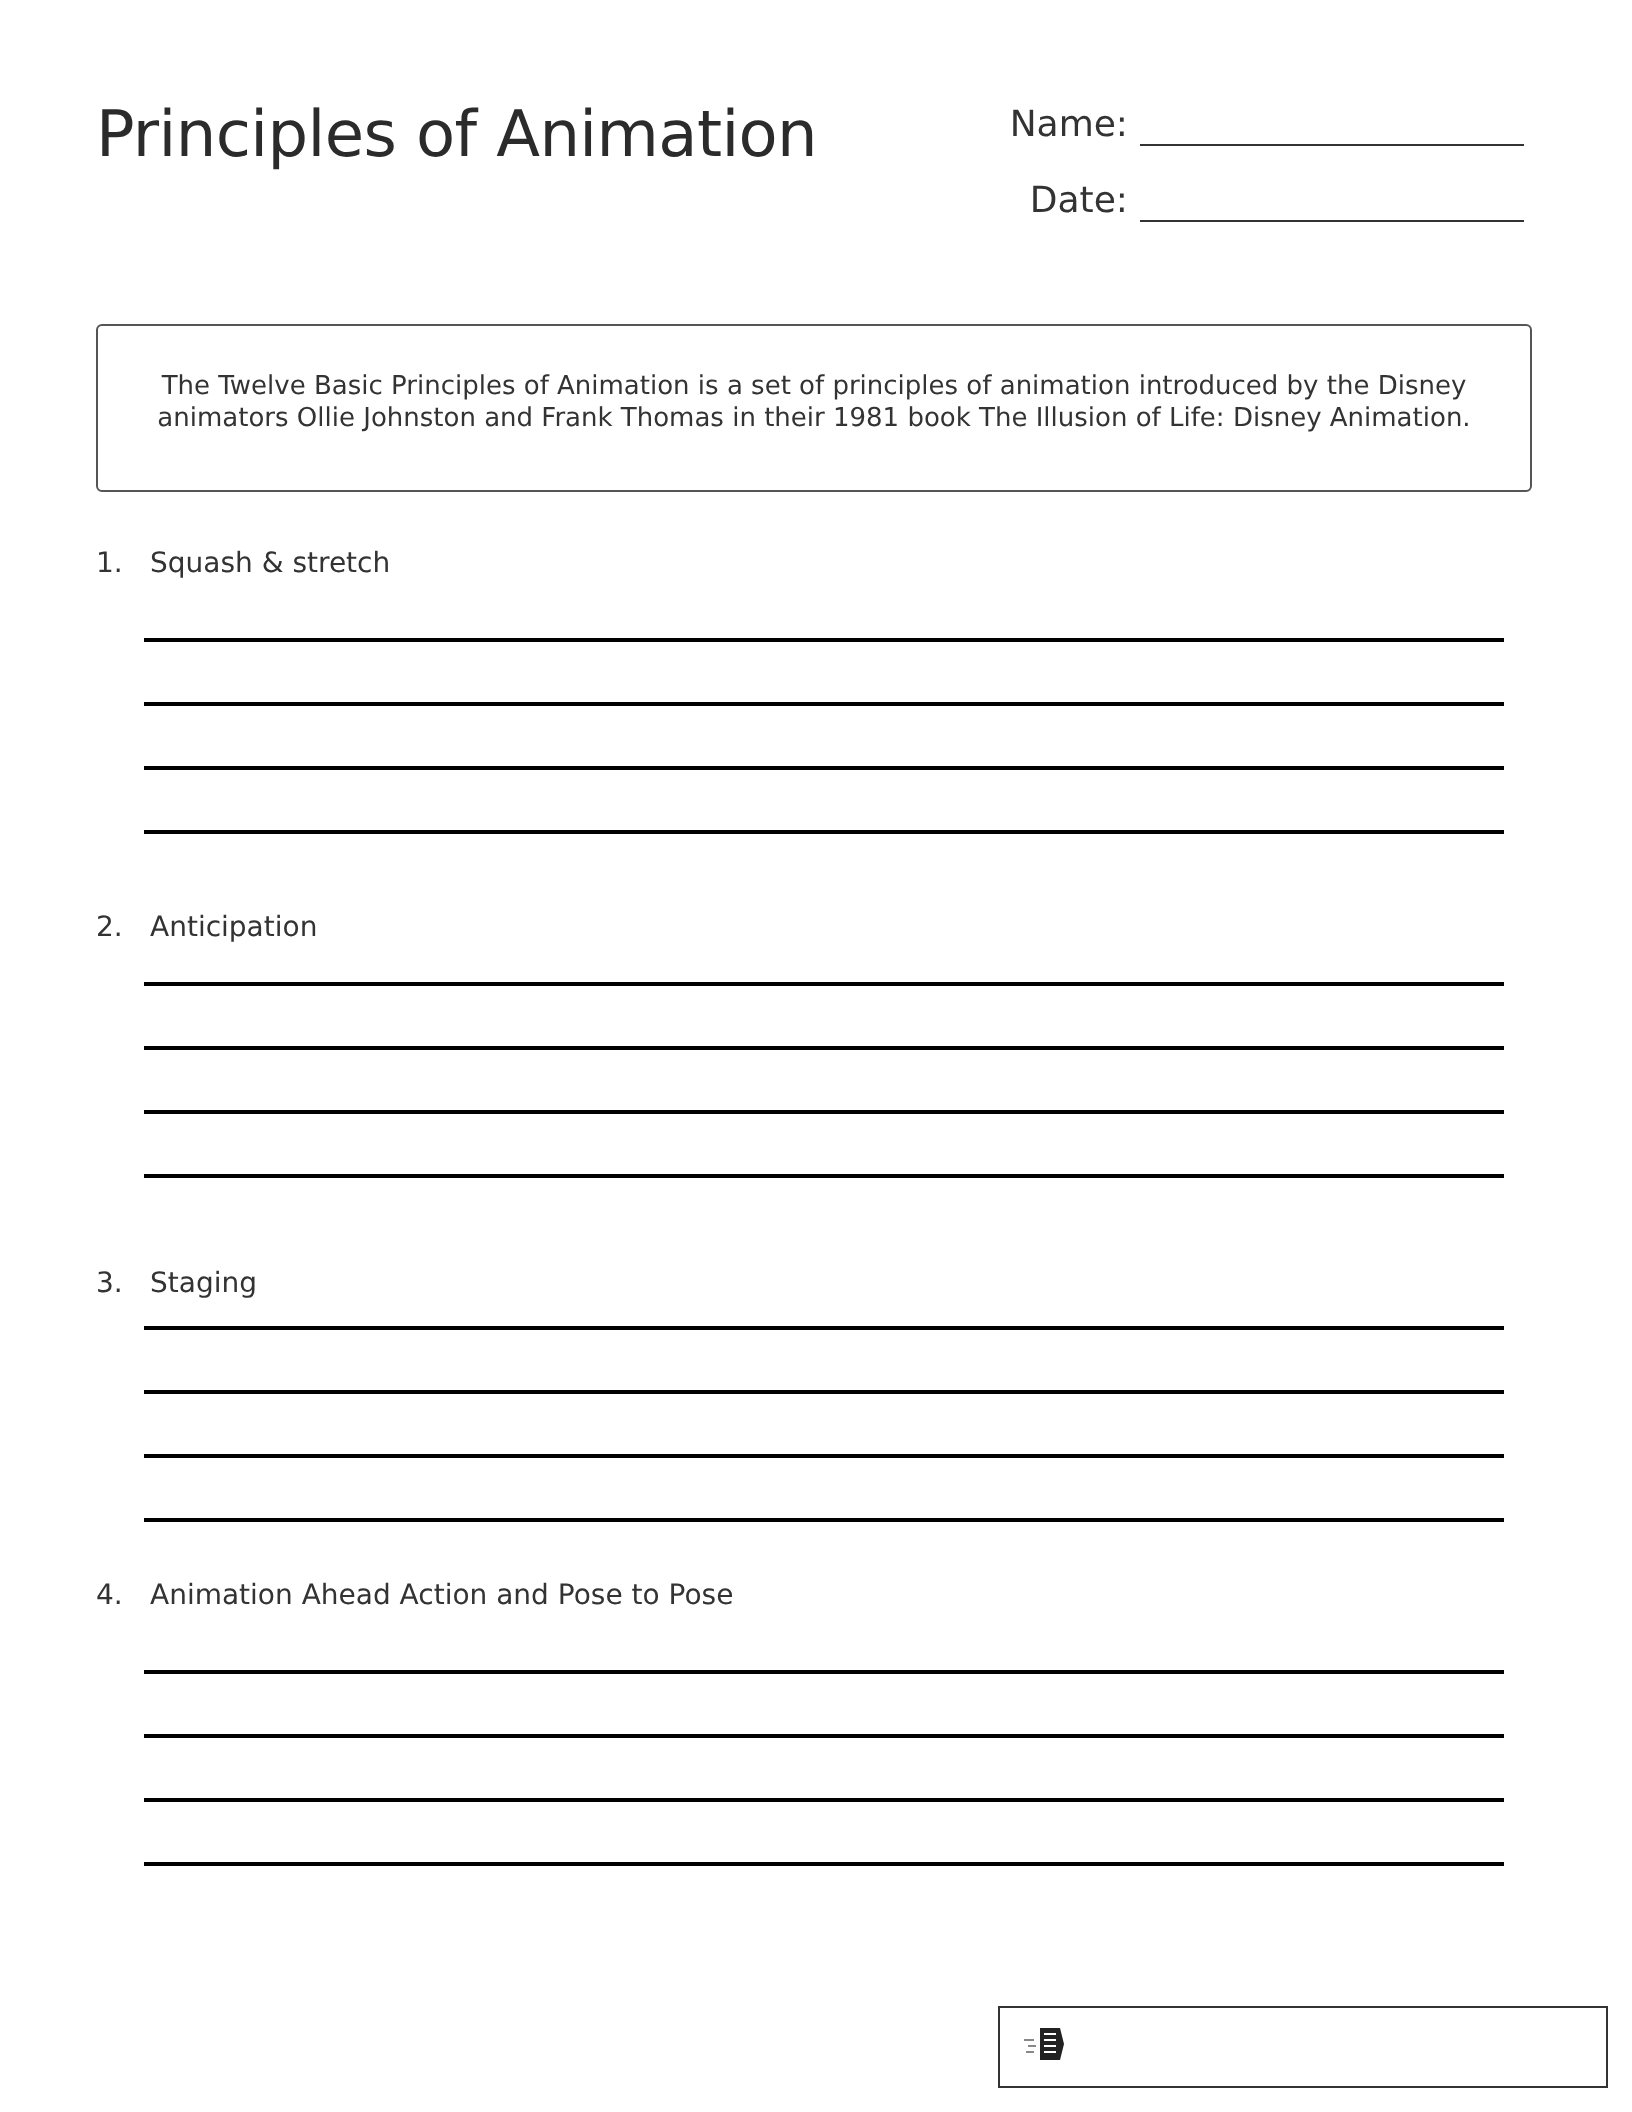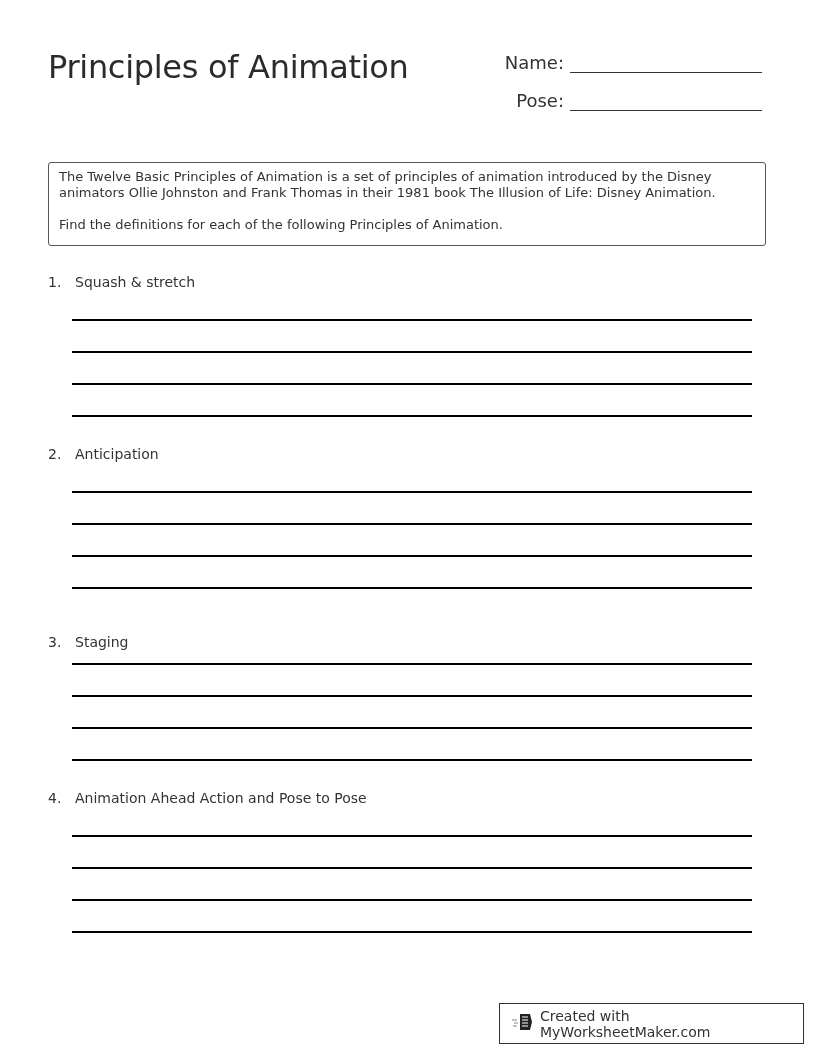--- a/index.html
+++ b/index.html
@@ -6,58 +6,57 @@
   body { width: 816px; height: 1056px; position: relative; overflow: hidden;
          font-family: "DejaVu Sans", sans-serif; color: #333; }
   .title { position: absolute; left: 48px; top: 48px; font-size: 32px; font-weight: normal;
            color: #2b2b2b; letter-spacing: -0.3px; white-space: nowrap; }
   .field { position: absolute; display: flex; align-items: flex-end; }
   .field .lbl { font-size: 18px; color: #333; text-align: right; width: 70px; margin-right: 6px; }
   .field .line { width: 192px; border-bottom: 1px solid #333; height: 20px; }
   .intro { position: absolute; left: 48px; top: 162px; width: 696px; height: 70px;
            border: 1px solid #555; border-radius: 3px; padding: 6px 10px;
            font-size: 13px; line-height: 16px; color: #333; }
-  .intro p { margin: 0; }
+  .intro p { margin: 17px; text-align: center; }
   .intro p + p { margin-top: 16px; }
   .q { position: absolute; left: 48px; font-size: 14px; color: #333; }
   .q .num { display: inline-block; width: 27px; }
   .ans { position: absolute; left: 72px; width: 680px; height: 2px; background: #000; }
   .badge { position: absolute; left: 499px; top: 1003px; width: 305px; height: 41px;
            border: 1px solid #333; display: flex; align-items: center; box-sizing: border-box;
            padding-left: 12px; font-size: 14px; color: #333; }
   .badge svg { margin-right: 6px; }
 </style>
 </head>
 <body>
 
 <div class="title">Principles of Animation</div>
 
 <div class="field" style="left:494px; top:52px;">
   <span class="lbl">Name:</span>
   <span class="line"></span>
 </div>
 <div class="field" style="left:494px; top:90px;">
-  <span class="lbl">Pose:</span>
+  <span class="lbl">Date:</span>
   <span class="line"></span>
 </div>
 
 <div class="intro">
   <p>The Twelve Basic Principles of Animation is a set of principles of animation introduced by the Disney animators Ollie Johnston and Frank Thomas in their 1981 book The Illusion of Life: Disney Animation.</p>
-  <p>Find the definitions for each of the following Principles of Animation.</p>
 </div>
 
 <div class="q" style="top:274px;">
   <span class="num">1.</span><span>Squash &amp; stretch</span>
 </div>
 <div class="ans" style="top:319px;"></div>
 <div class="ans" style="top:351px;"></div>
 <div class="ans" style="top:383px;"></div>
 <div class="ans" style="top:415px;"></div>
 
-<div class="q" style="top:446px;">
+<div class="q" style="top:456px;">
   <span class="num">2.</span><span>Anticipation</span>
 </div>
 <div class="ans" style="top:491px;"></div>
 <div class="ans" style="top:523px;"></div>
 <div class="ans" style="top:555px;"></div>
 <div class="ans" style="top:587px;"></div>
 
 <div class="q" style="top:634px;">
   <span class="num">3.</span><span>Staging</span>
 </div>
@@ -77,14 +76,13 @@
 <div class="badge">
   <span>
     <svg width="22" height="20" viewBox="0 0 22 20">
       <line x1="0" y1="8" x2="5" y2="8" stroke="#888" stroke-width="1"></line>
       <line x1="2" y1="11" x2="6" y2="11" stroke="#888" stroke-width="1"></line>
       <line x1="1" y1="14" x2="5" y2="14" stroke="#888" stroke-width="1"></line>
       <path d="M8 2 L18 2 L20 10 L18 18 L8 18 Z" fill="#222"></path>
       <path d="M10 5 L16 5 M10 8 L16 8 M10 11 L16 11 M10 14 L16 14" stroke="#fff" stroke-width="1"></path>
     </svg>
   </span>
-  <span>Created with MyWorksheetMaker.com</span>
 </div>
 
 </body></html>

